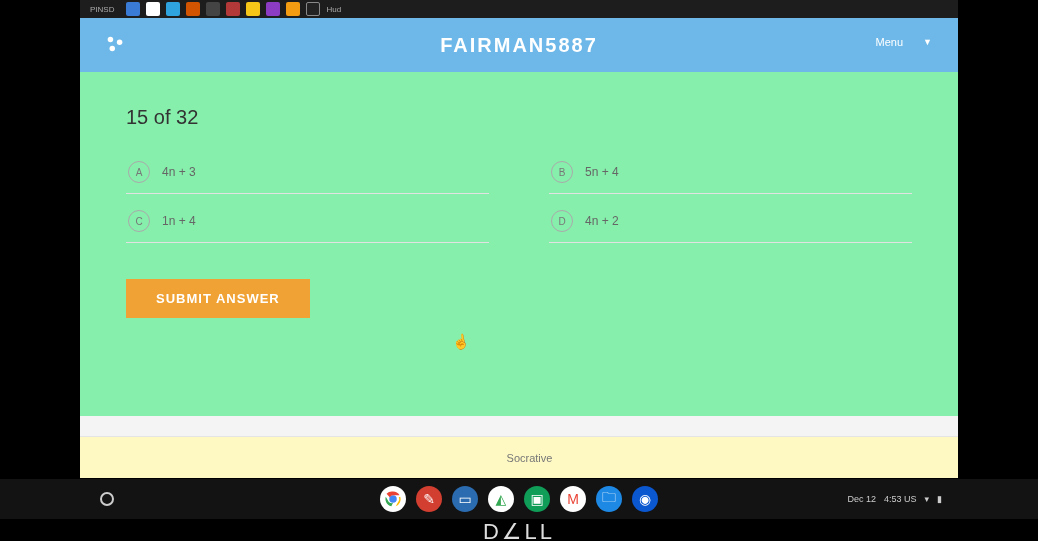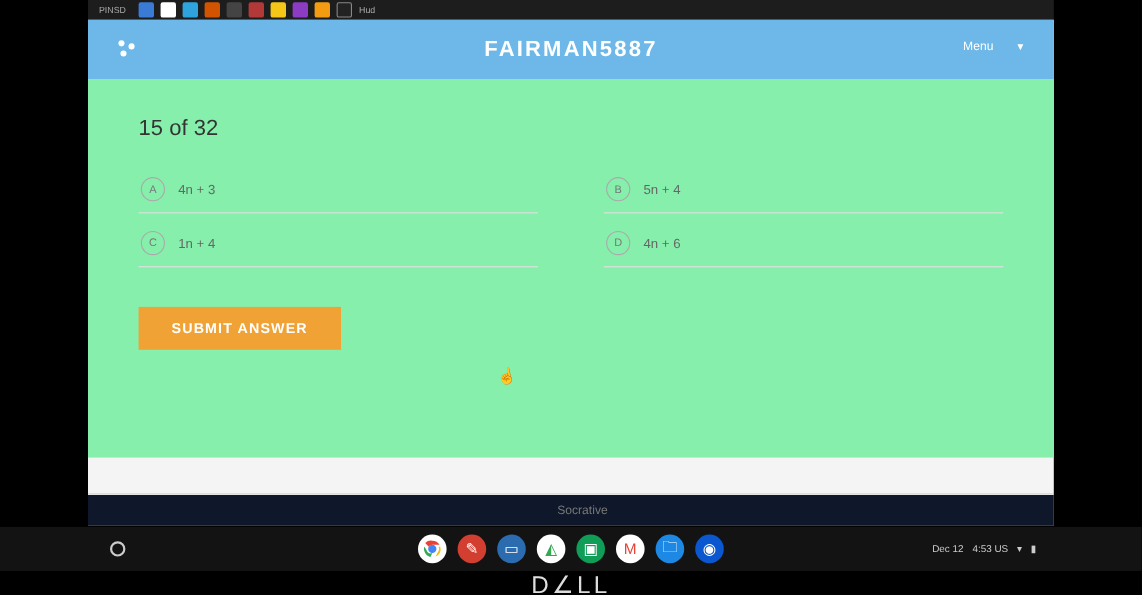--- a/index.html
+++ b/index.html
@@ -69,22 +69,22 @@
   .ans .txt{font-size:12px;color:#666}
 
   
   .submit{
     background:#f0a235;color:#fff;font-size:13px;letter-spacing:1px;
     padding:12px 30px;border:none;cursor:pointer;font-weight:600;
   }
 
   
   .footer{
-    position:absolute;bottom:0;left:0;right:0;height:29px;
-    background:#0f172a;display:flex;align-items:center;
+    position:absolute;bottom:0;left:0;right:0;height:42px;
+    background:#fef9c3;display:flex;align-items:center;
     justify-content:center;font-size:11px;color:#777;
     border-top:1px solid #e4e4e4;
     padding-left:21px;
   }
 
   
   .shelf{
     position:absolute;bottom:40px;left:80px;right:80px;height:40px;
     background:#131313;display:flex;align-items:center;
     justify-content:center;gap:10px;
@@ -165,21 +165,21 @@
         <div class="ans">
           <span class="letter">B</span>
           <span class="txt">5n + 4</span>
         </div>
         <div class="ans">
           <span class="letter">C</span>
           <span class="txt">1n + 4</span>
         </div>
         <div class="ans">
           <span class="letter">D</span>
-          <span class="txt">4n + 6</span>
+          <span class="txt">4n + 2</span>
         </div>
       </div>
 
       <button class="submit">SUBMIT ANSWER</button>
     </div>
 
     <div class="footer">
       <span>Socrative</span>
     </div>
 

